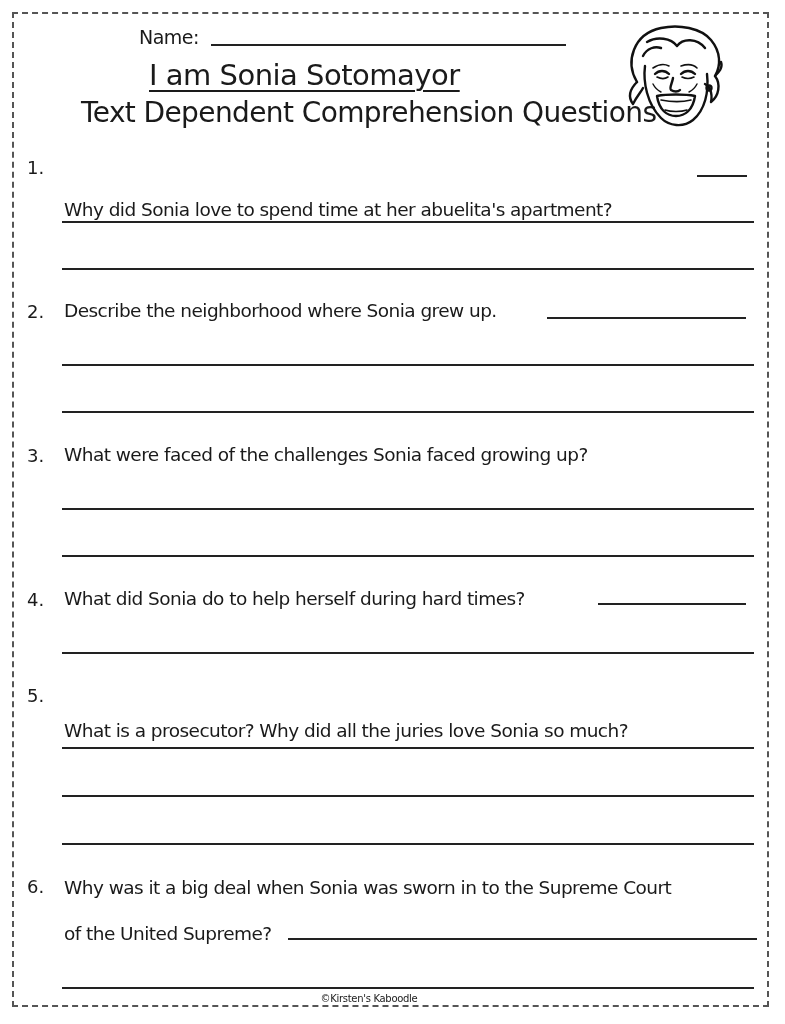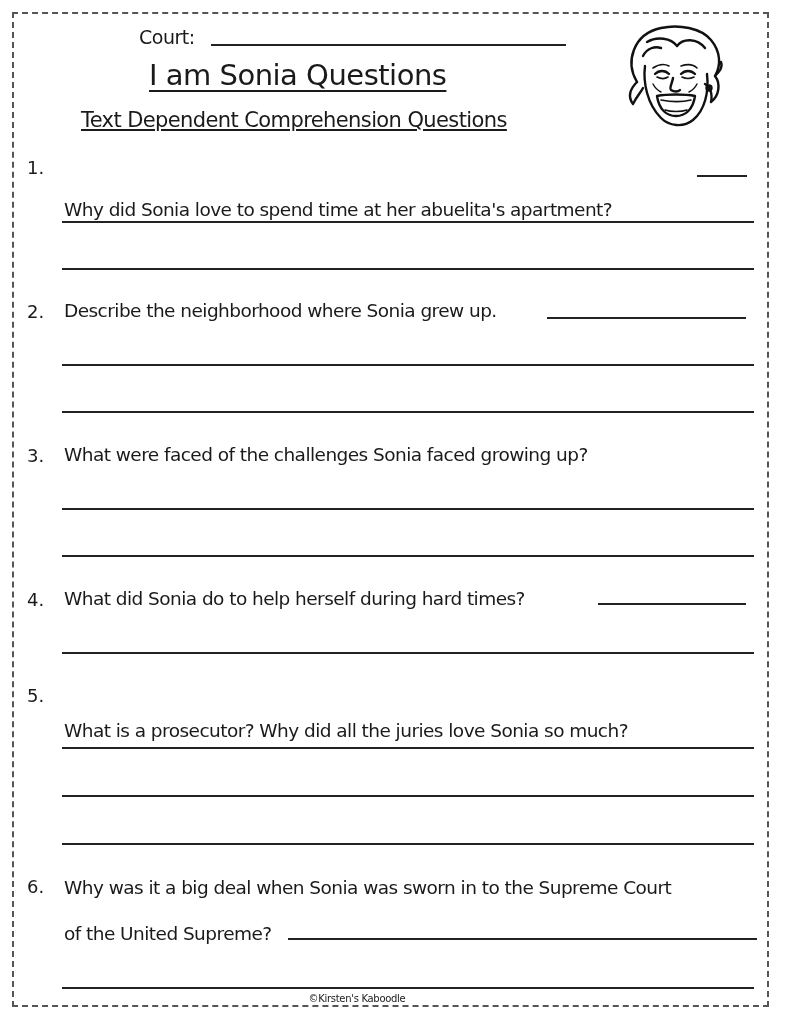--- a/index.html
+++ b/index.html
@@ -5,36 +5,36 @@
     html, body { margin: 0; padding: 0; background: #ffffff; }
     body { width: 785px; height: 1024px; position: relative; overflow: hidden;
            font-family: "DejaVu Sans", sans-serif; color: #1a1a1a; }
     .page-border { position: absolute; left: 12px; top: 12px; width: 757px; height: 995px;
                    border: 2px dashed #555; box-sizing: border-box; }
     .abs { position: absolute; white-space: nowrap; }
     .name-label { left: 139px; top: 26px; font-size: 19px; letter-spacing: -0.5px; }
     .name-line { left: 211px; top: 44px; width: 355px; height: 0; border-top: 2.5px solid #222; }
     .title { left: 149px; top: 58px; font-size: 29px; text-decoration: underline;
              text-underline-offset: 5px; text-decoration-thickness: 2px; letter-spacing: -0.5px; }
-    .subtitle { left: 81px; top: 108px; font-size: 21px; letter-spacing: -0.6px; text-decoration: underline; }
+    .subtitle { left: 81px; top: 96px; font-size: 28px; letter-spacing: -0.6px; }
     .portrait { left: 617px; top: 22px; width: 112px; height: 112px; }
     .qnum { font-size: 18px; }
     .qtext { font-size: 18.5px; letter-spacing: -0.55px; }
     .aline { height: 0; border-top: 2.5px solid #222; left: 62px; width: 692px; }
     .inline-line { height: 0; border-top: 2.5px solid #222; }
-    .footer { left: 0; width: 714px; top: 993px; text-align: center; font-size: 10px; letter-spacing: -0.3px; }
+    .footer { left: 12px; width: 714px; top: 993px; text-align: center; font-size: 10px; letter-spacing: -0.3px; }
   </style>
 </head>
 <body>
 
 <div class="page-border"></div>
 
-<div class="abs name-label">Court:</div>
+<div class="abs name-label">Name:</div>
 <div class="abs name-line"></div>
-<div class="abs title">I am Sonia Questions</div>
+<div class="abs title">I am Sonia Sotomayor</div>
 <div class="abs subtitle">Text Dependent Comprehension Questions</div>
 
 <div class="abs portrait">
   <svg width="112" height="112" viewBox="0 0 112 112" fill="none" stroke="#111" stroke-width="2.4" stroke-linecap="round" stroke-linejoin="round">
 
     <path d="M20 60 C8 40 16 12 44 6 C62 2 84 6 94 18 C104 30 104 44 98 54 C104 62 102 74 94 80 C96 70 92 64 88 62"></path>
     <path d="M20 60 C14 66 10 74 16 82 C20 74 24 70 26 66"></path>
     <path d="M30 20 C40 14 54 16 60 24 C66 16 80 16 88 26"></path>
     <path d="M26 34 C30 26 38 24 44 26"></path>
     <path d="M98 54 C102 50 106 46 104 40"></path>

